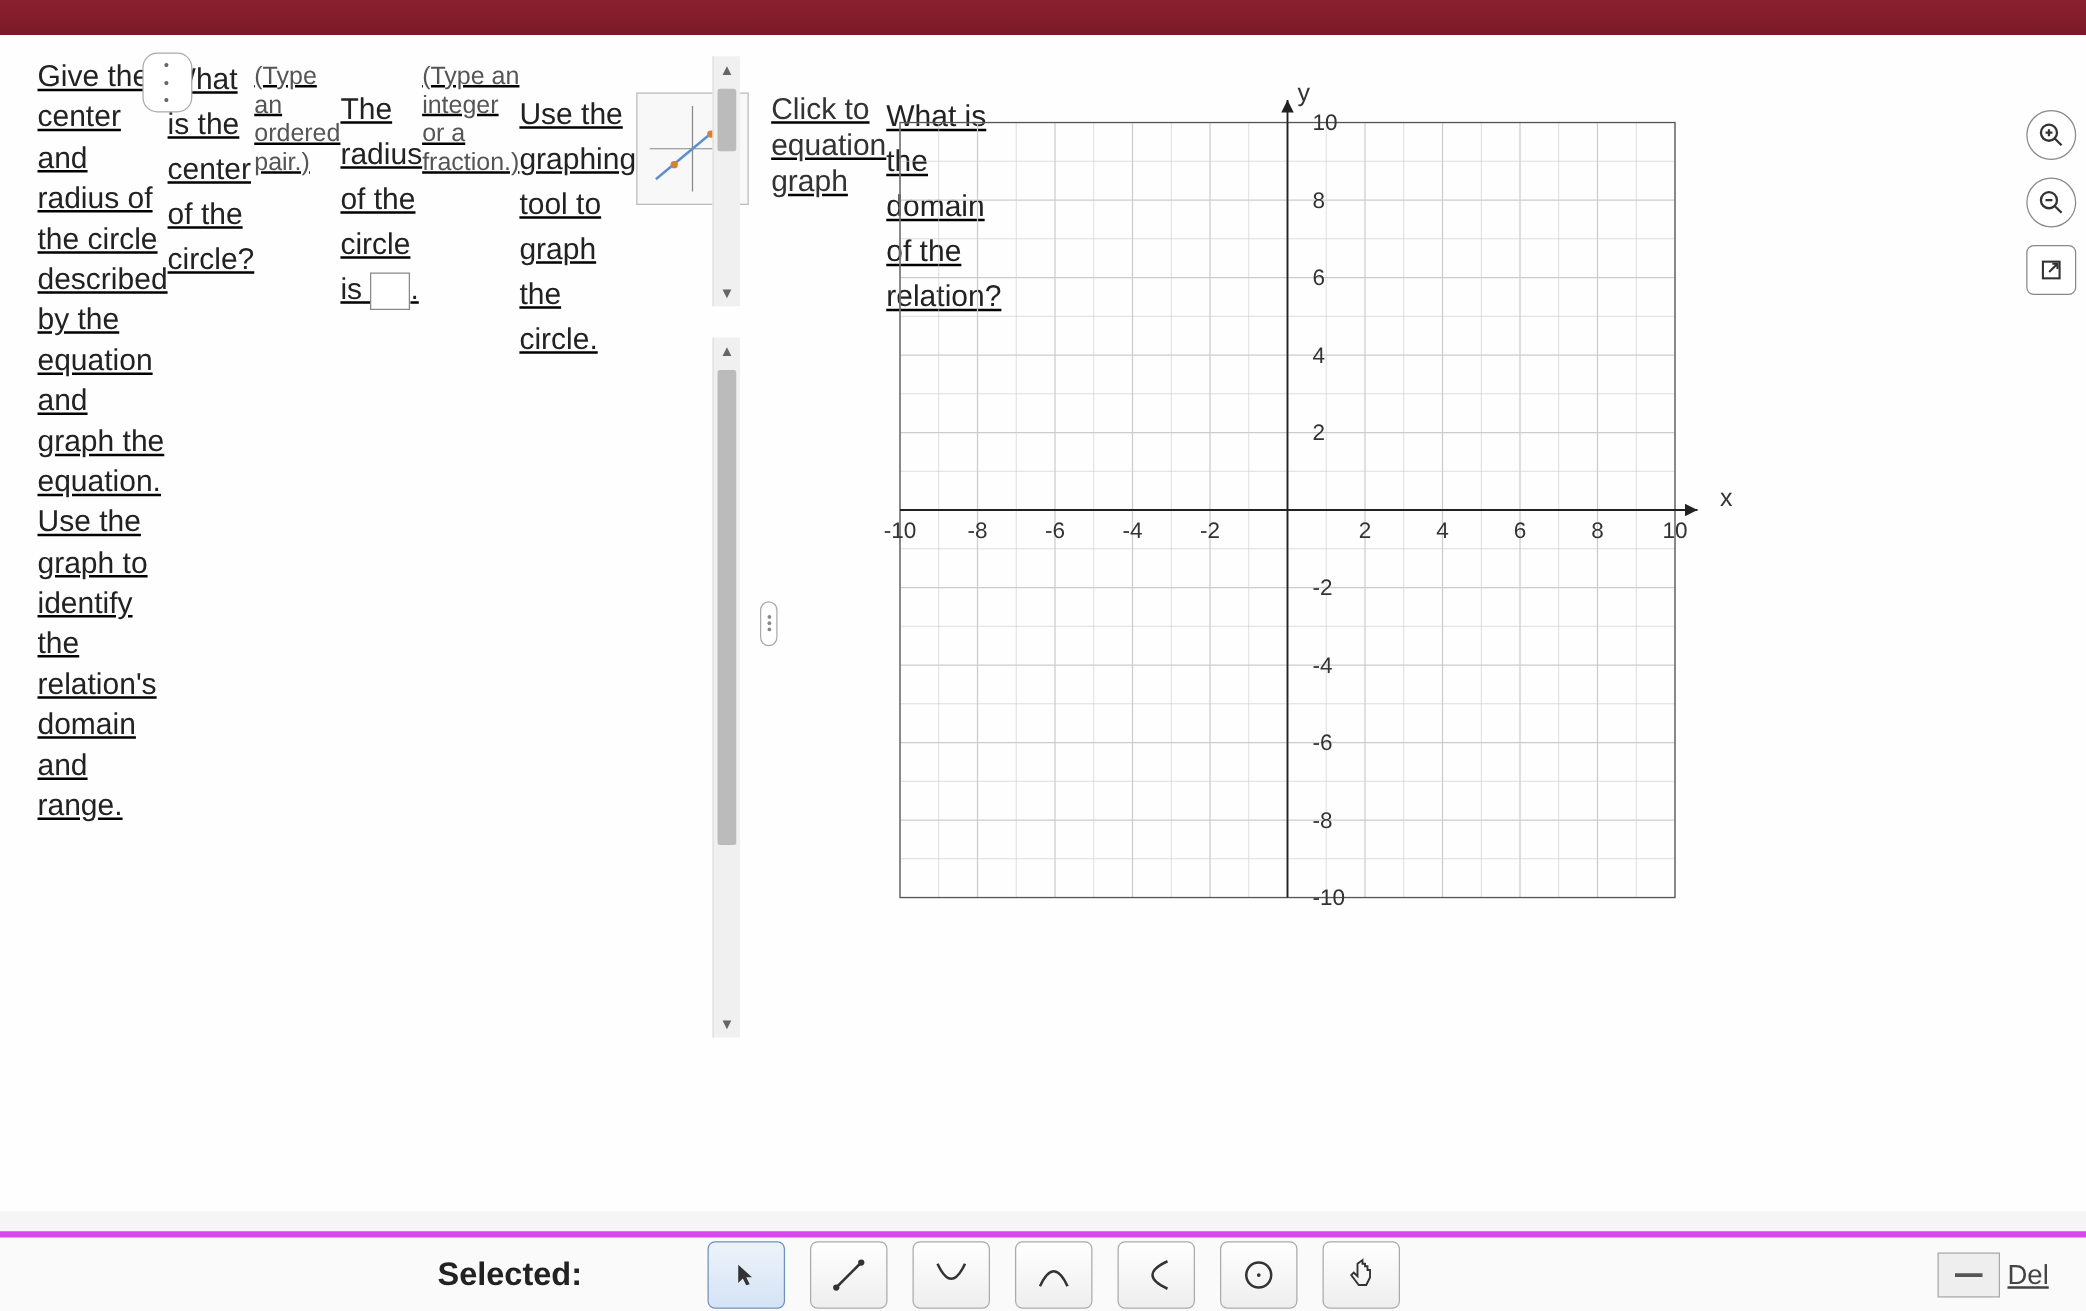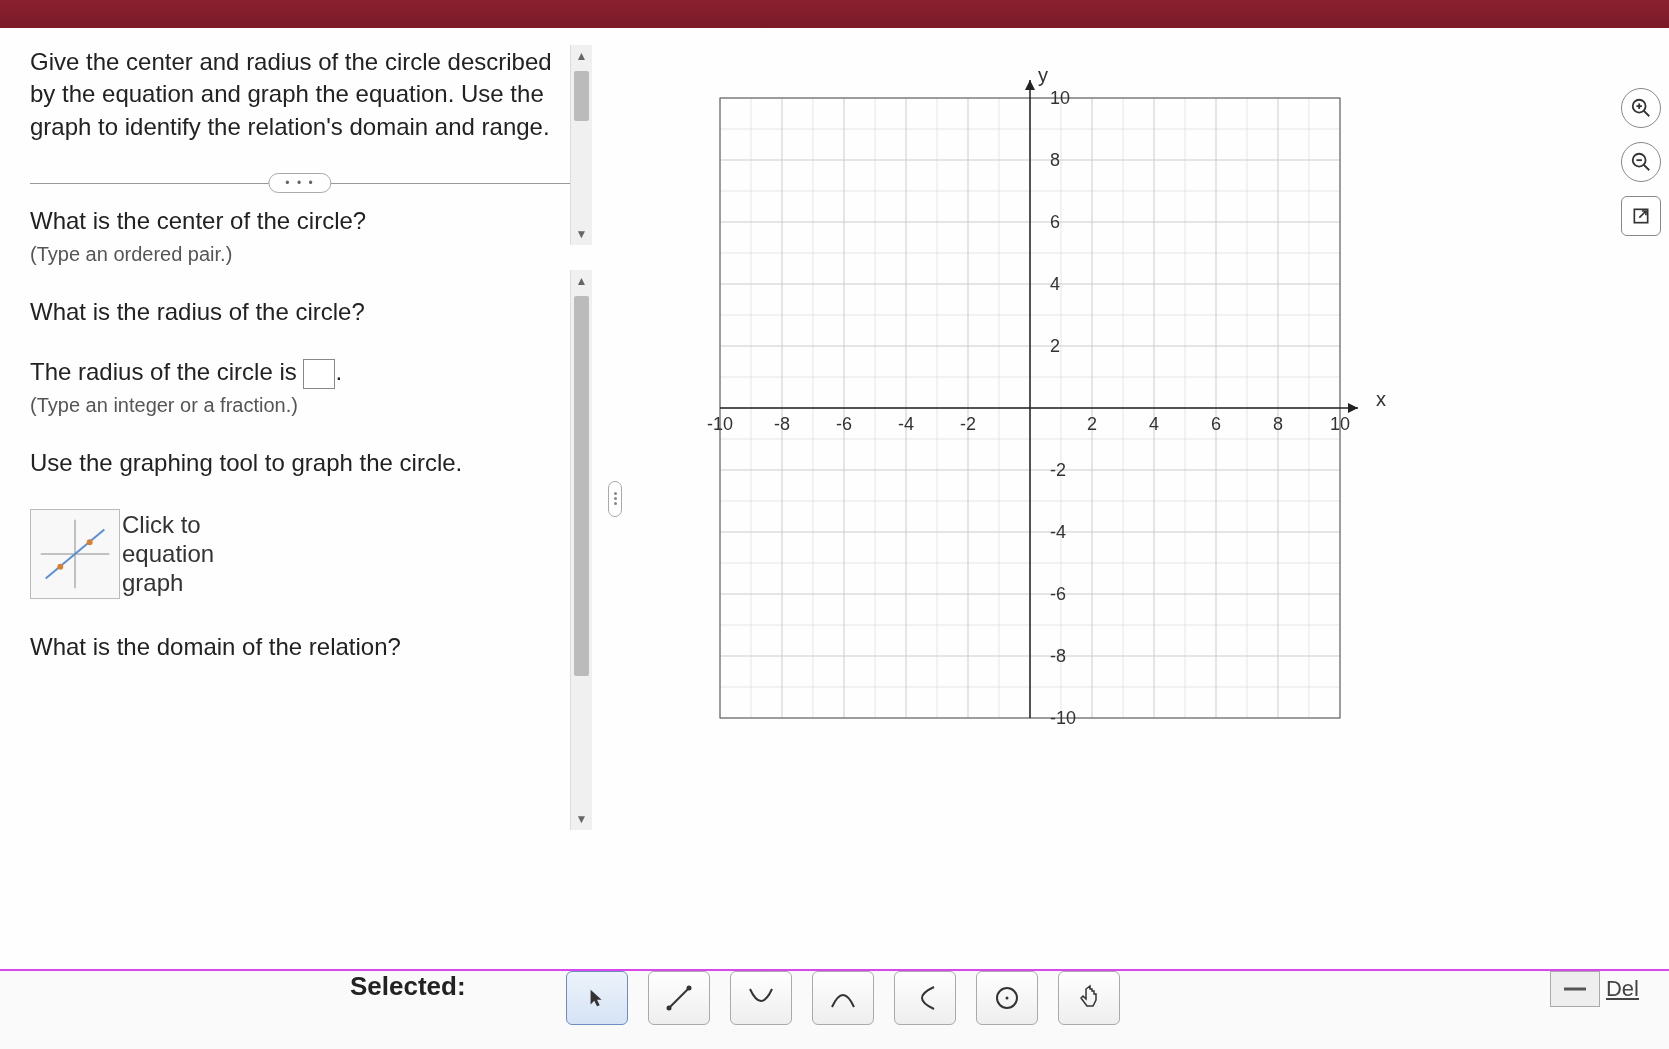--- a/index.html
+++ b/index.html
@@ -19,21 +19,22 @@
     .main-container {
       display: flex;
       height: calc(100% - 28px - 80px);
       background: #fefefe;
     }
     .left-panel {
       width: 600px;
       padding: 18px 30px 18px 30px;
       position: relative;
       display: flex;
-      flex-direction: column;
+      flex-direction: row;
+      text-decoration: underline;
     }
     .problem-text {
       font-size: 24px;
       color: #222;
       line-height: 1.35;
       margin-bottom: 20px;
     }
     .divider-wrap {
       position: relative;
       height: 40px;
@@ -76,23 +77,23 @@
       vertical-align: middle;
       background: #fff;
     }
     .hint-text {
       font-size: 20px;
       color: #555;
       margin-top: 4px;
     }
     .graph-button-row {
       display: flex;
-      align-items: center;
+      align-items: flex-start;
       margin-top: 28px;
-      gap: 2px;
+      gap: 18px;
     }
     .graph-thumb {
       width: 90px;
       height: 90px;
       border: 1px solid #bbb;
       background: #f8f8f8;
       position: relative;
       cursor: pointer;
     }
     .graph-thumb svg { width: 100%; height: 100%; }
@@ -184,25 +185,25 @@
       cursor: pointer;
       font-size: 18px;
       color: #333;
     }
     .tool-btn.square { border-radius: 6px; }
     .bottom-toolbar {
       position: absolute;
       bottom: 0;
       left: 0;
       right: 0;
-      height: 80px;
+      height: 64px;
       background: #fafafa;
-      border-top: 2px solid #d946ef;
-      display: flex;
-      align-items: flex-start;
+      border-top: 5px solid #d946ef;
+      display: flex;
+      align-items: center;
       padding: 0 30px;
       gap: 20px;
     }
     .selected-label {
       font-size: 26px;
       font-weight: bold;
       color: #222;
       margin-left: 320px;
       margin-right: 80px;
     }
@@ -259,21 +260,20 @@
 
     <div class="divider-wrap">
       <div class="divider-line"></div>
       <button class="divider-btn">• • •</button>
     </div>
 
     <div class="question-block">What is the center of the circle?</div>
 
     <div class="hint-text">(Type an ordered pair.)</div>
 
-    <div class="question-block" style="margin-top:28px">What is the radius of the circle?</div>
 
     <div class="answer-line">
       <span>The radius of the circle is </span><input class="input-box" style=""><span>.</span>
     </div>
     <div class="hint-text">(Type an integer or a fraction.)</div>
 
     <div class="question-block" style="margin-top:28px">Use the graphing tool to graph the circle.</div>
 
     <div class="graph-button-row">
       <div class="graph-thumb">

